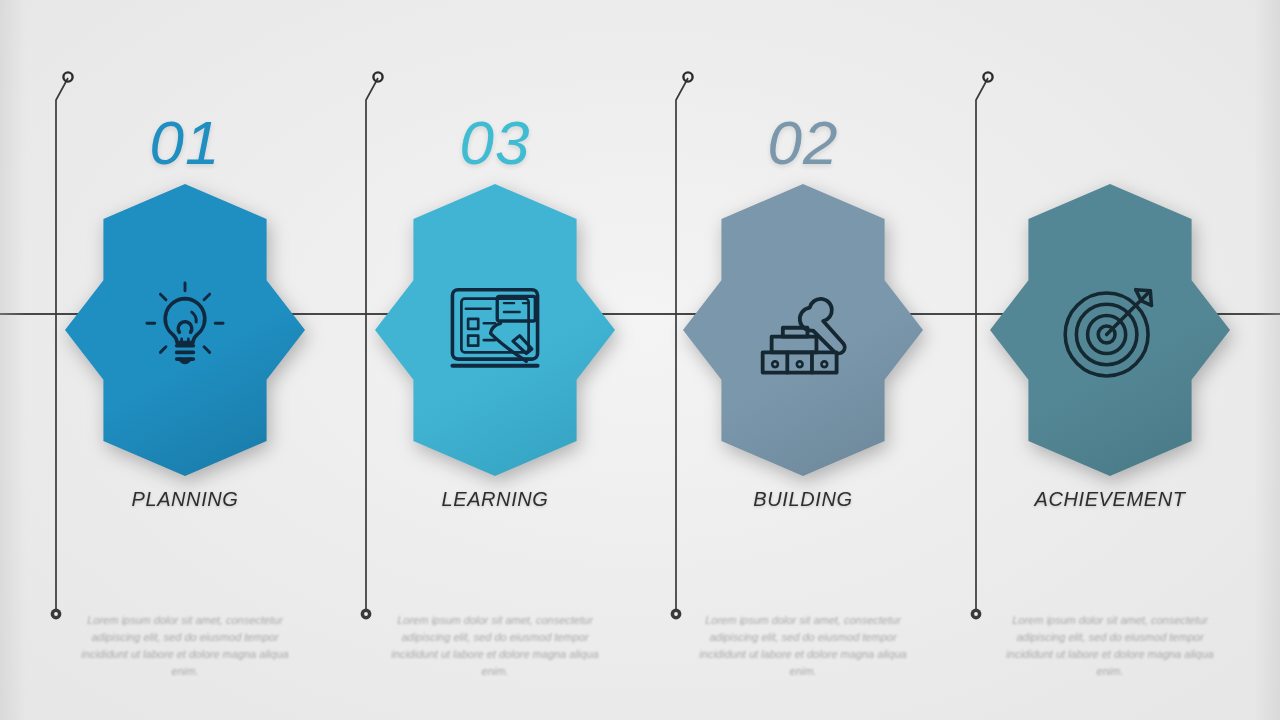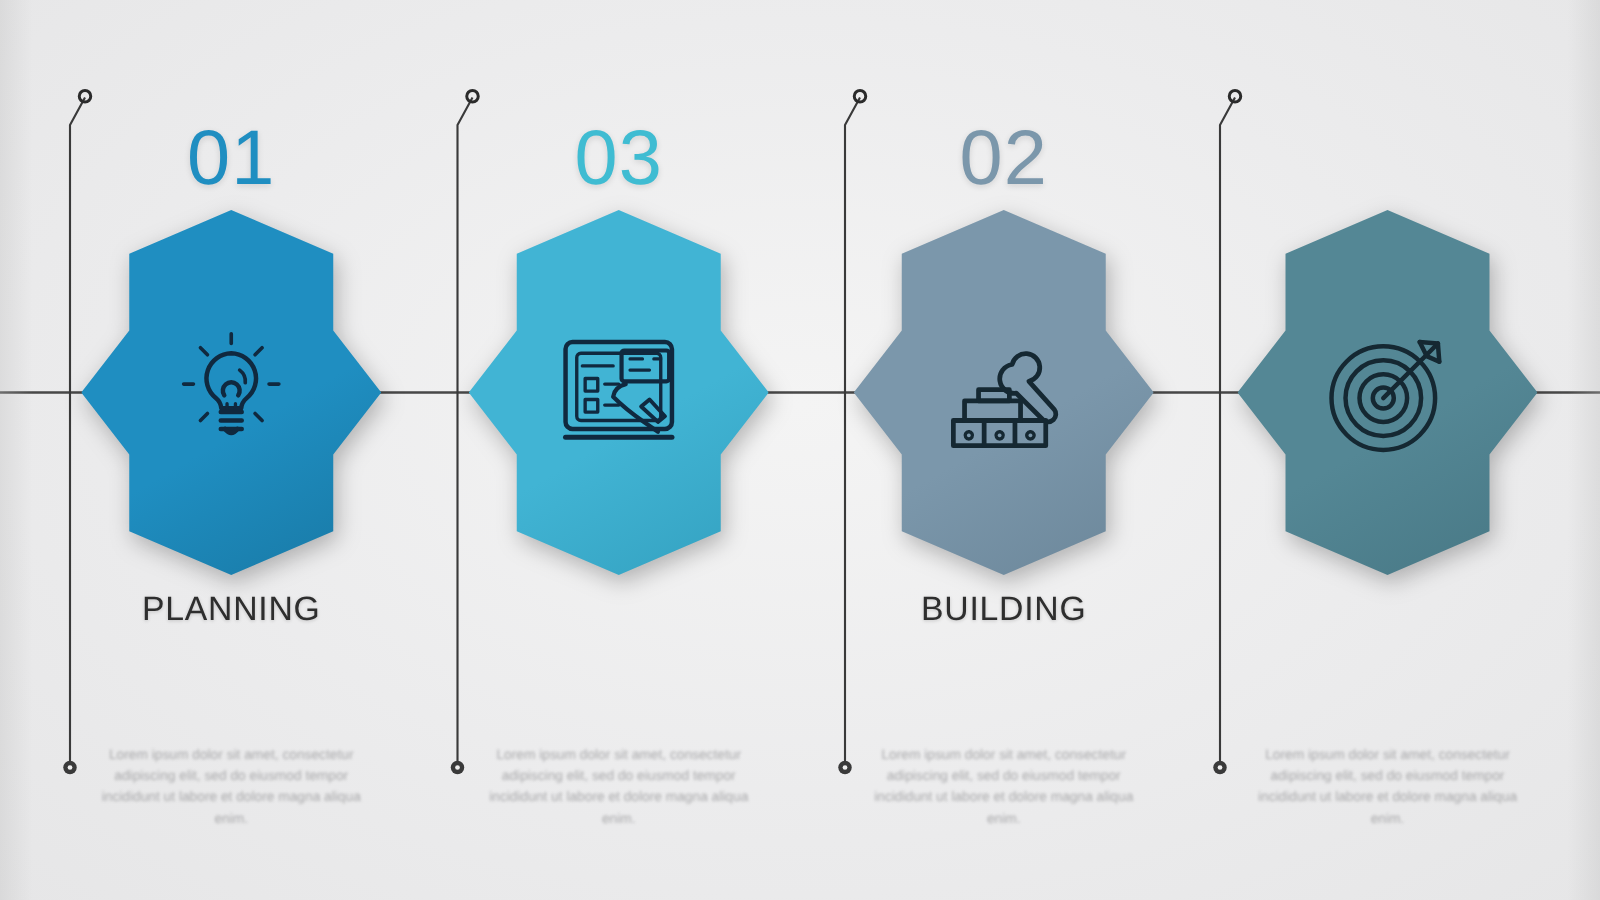--- a/index.html
+++ b/index.html
@@ -25,22 +25,23 @@
     opacity:.92;
   }
 
   
   .connector { position:absolute; top:0; height:720px; width:60px; pointer-events:none; }
   .conn-svg { position:absolute; left:0; top:0; }
 
   
   .col {
     position:absolute;
-    top:0; height:532px;
+    top:16px; height:532px;
     width:310px;
+    font-style:italic;
   }
 
   
   .num {
     position:absolute;
     top:96px;
     width:100%;
     text-align:center;
     font-size:62px;
     font-weight:400;
@@ -74,21 +75,21 @@
     width:112px; height:112px;
   }
   .badge-icon svg { width:100%; height:100%; display:block; }
 
   
   .title {
     position:absolute;
     top:472px;
     width:100%;
     text-align:center;
-    font-size:27px;
+    font-size:20px;
     font-weight:400;
     letter-spacing:.6px;
     color:#2e2e2e;
     text-shadow:0 1px 3px rgba(0,0,0,.18);
   }
 
   
   .body-copy {
     position:absolute;
     top:596px;
@@ -191,20 +192,21 @@
       <path d="M40 44 h10 M40 59 h10" stroke-width="2.4"></path>
       <path d="M24 31 h22" stroke-width="2.4"></path>
       <rect x="52" y="20" width="34" height="22" rx="2" stroke-width="3"></rect>
       <path d="M58 26 h9 M58 34 h14 M75 26 h5" stroke-width="2.2"></path>
       <path d="M55 44 q-8 2 -9 9 q9 9 22 18 l10 7" stroke-width="3"></path>
       <path d="M66 60 l12 11 l5-4 l-11-12z" stroke-width="2.8"></path>
     </svg>
           </div>
     </div>
 
+    <div class="title">LEARNING</div>
 
     <div class="body-copy">Lorem ipsum dolor sit amet, consectetur adipiscing elit, sed do eiusmod tempor incididunt ut labore et dolore magna aliqua enim.</div>
   </div>
       <div class="col" style="left: 648px;">
     <div class="num" style="color:#7b97ab">02</div>
 
     <div class="badge-wrap">
       <div class="badge" style="background:linear-gradient(150deg, #7b97ab 0%, #7b97ab 58%, #6b8699 100%)"></div>
       <div class="badge-icon" style="color:#152832">
     <svg viewBox="0 0 100 100" fill="none" stroke="currentColor" stroke-width="3.4" stroke-linecap="round" stroke-linejoin="round">
@@ -232,20 +234,21 @@
       <circle cx="47" cy="54" r="27"></circle>
       <circle cx="47" cy="54" r="17"></circle>
       <circle cx="47" cy="54" r="7.5"></circle>
       <path d="M47 54 L86 15"></path>
       <path d="M73 14 L86 15 L87 28"></path>
       <path d="M73 14 L78 24 L87 28"></path>
     </svg>
           </div>
     </div>
 
+    <div class="title">ACHIEVEMENT</div>
 
     <div class="body-copy">Lorem ipsum dolor sit amet, consectetur adipiscing elit, sed do eiusmod tempor incididunt ut labore et dolore magna aliqua enim.</div>
   </div>
     </div>
 
   <div class="vig-l"></div>
   <div class="vig-r"></div>
 </div>
 
 </body></html>

